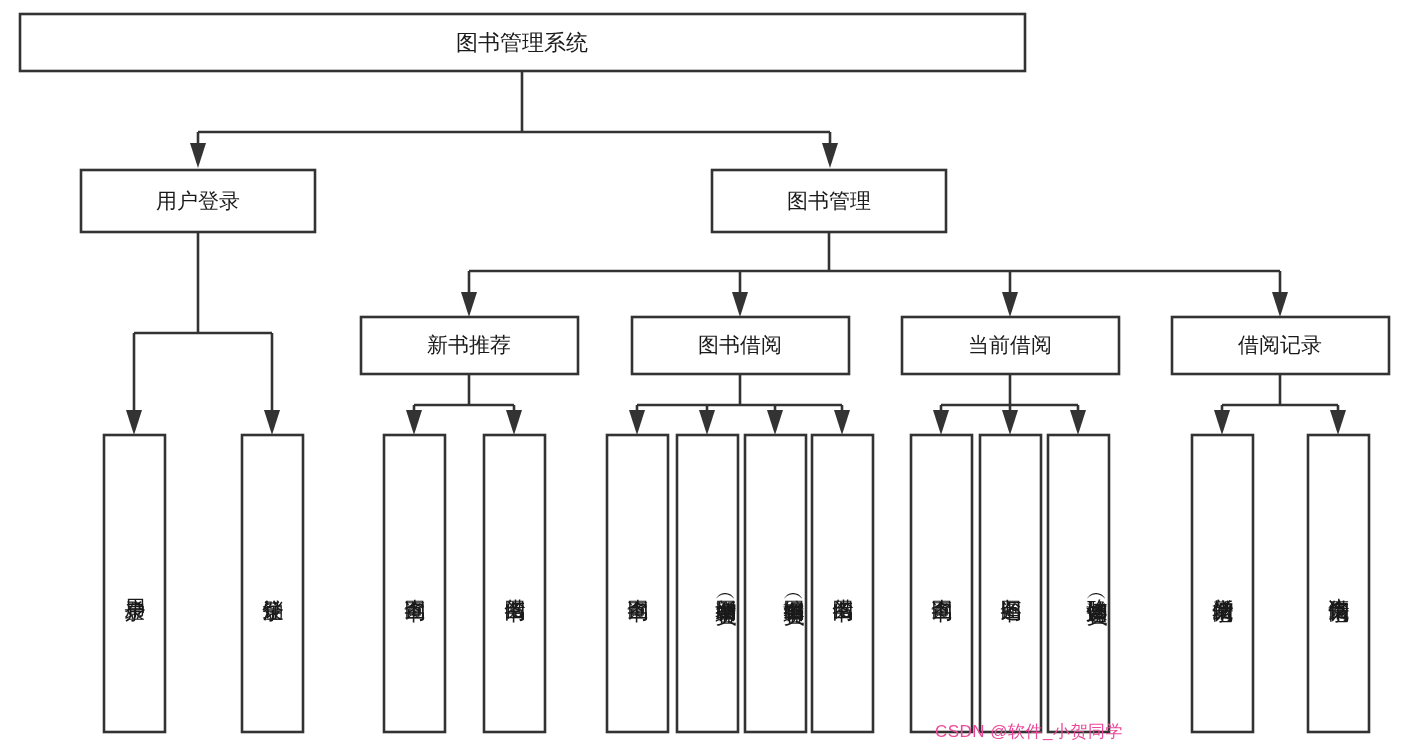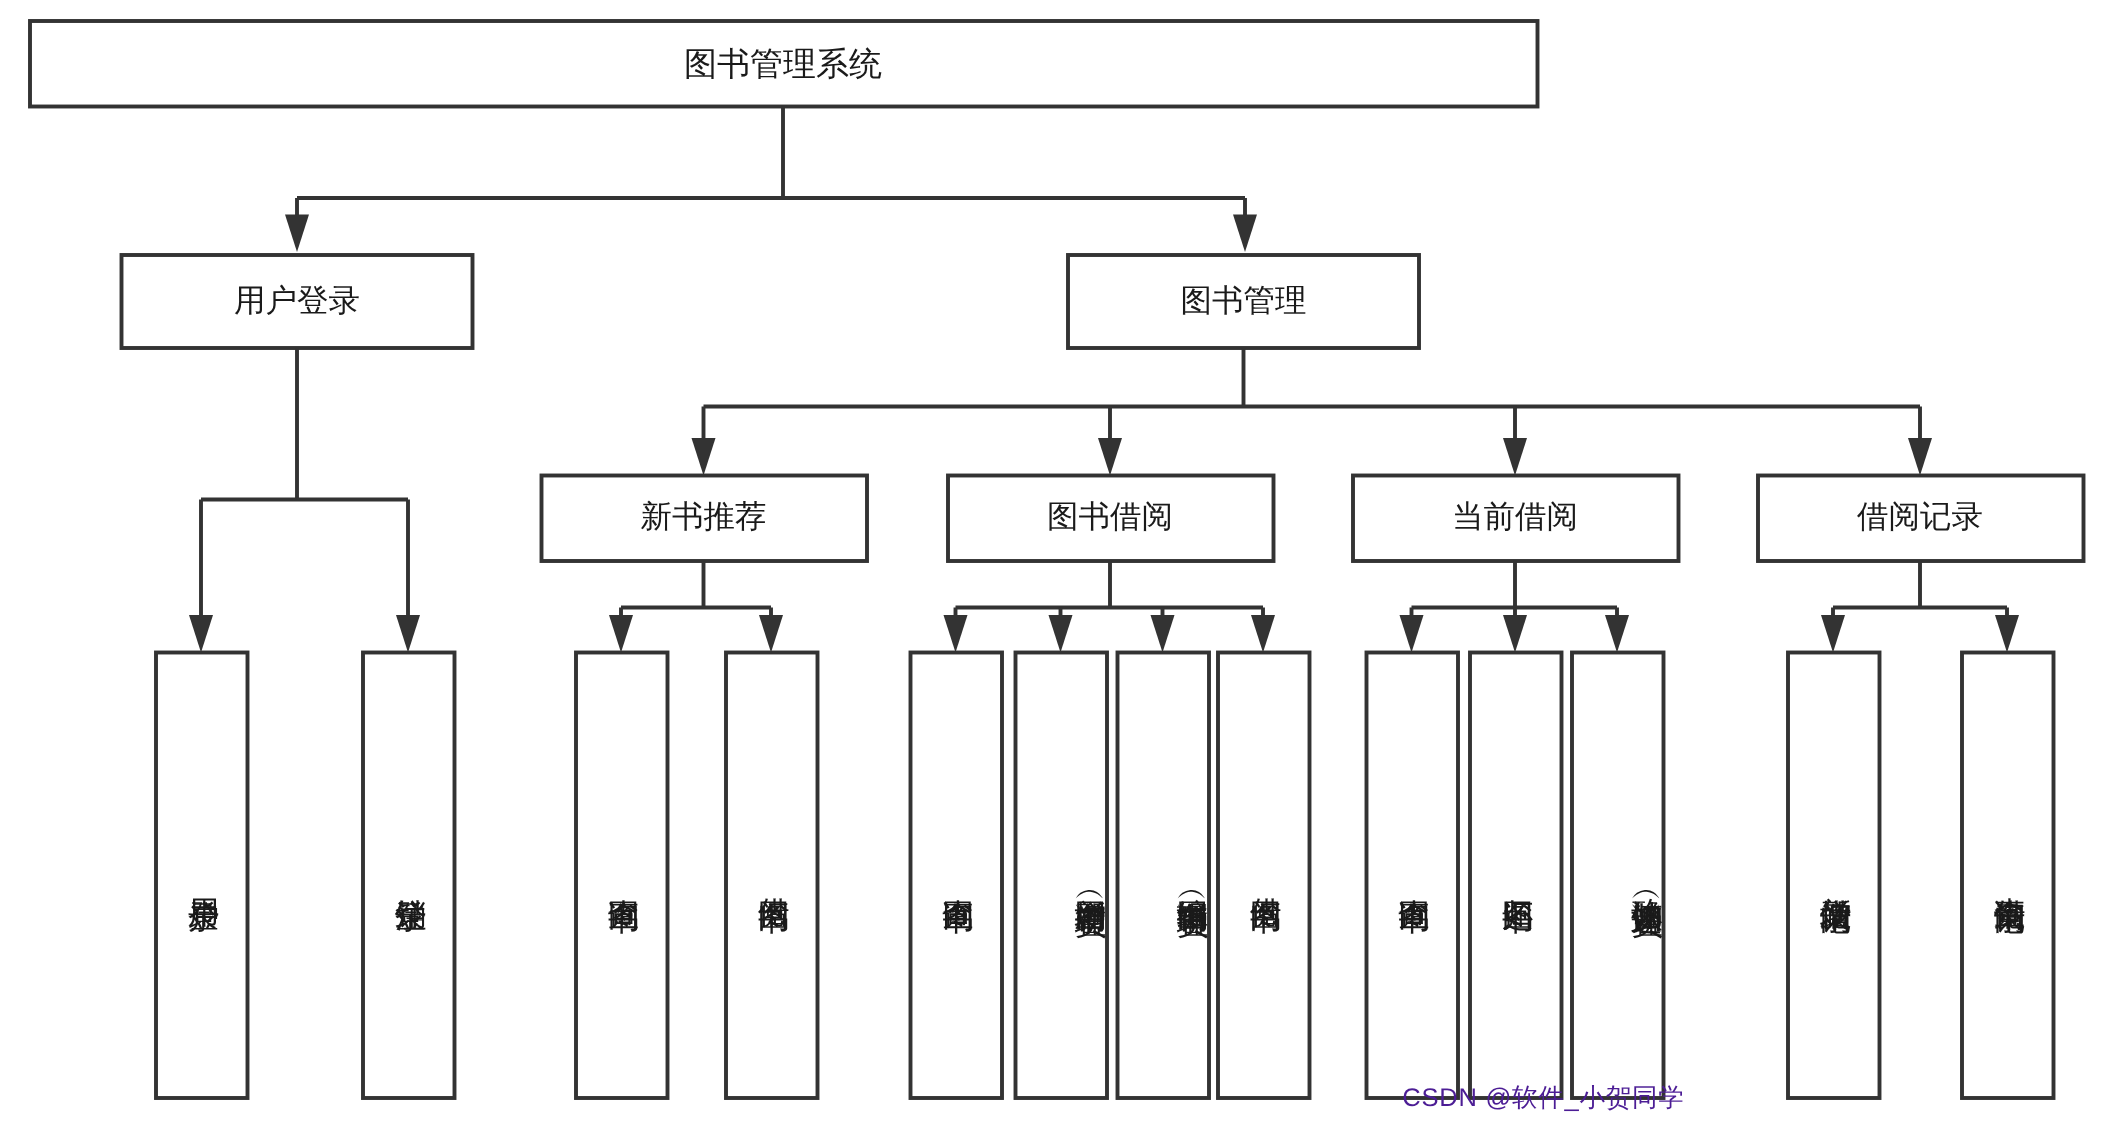--- a/index.html
+++ b/index.html
@@ -69,21 +69,21 @@
     letter-spacing: 1px;
     text-align: center;
     pointer-events: none;
   }
   .watermark {
     position: absolute;
     right: 8px;
     bottom: 4px;
     font-family: "Liberation Sans", "DejaVu Sans", sans-serif;
     font-size: 17px;
-    color: #4c1d95;
+    color: #ec4899;
     white-space: nowrap;
     letter-spacing: 0.5px;
   }
 </style>
 </head>
 <body>
 
 <div id="diagram-root">
 
   <svg class="diagram-canvas" viewBox="0 0 1405 747">

